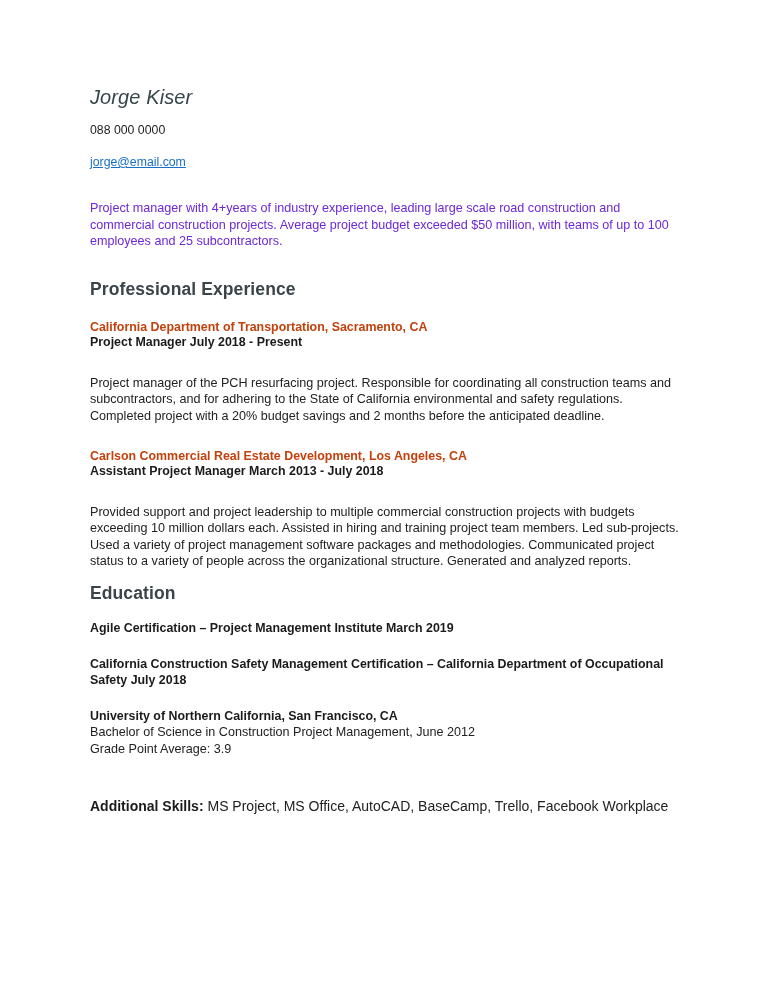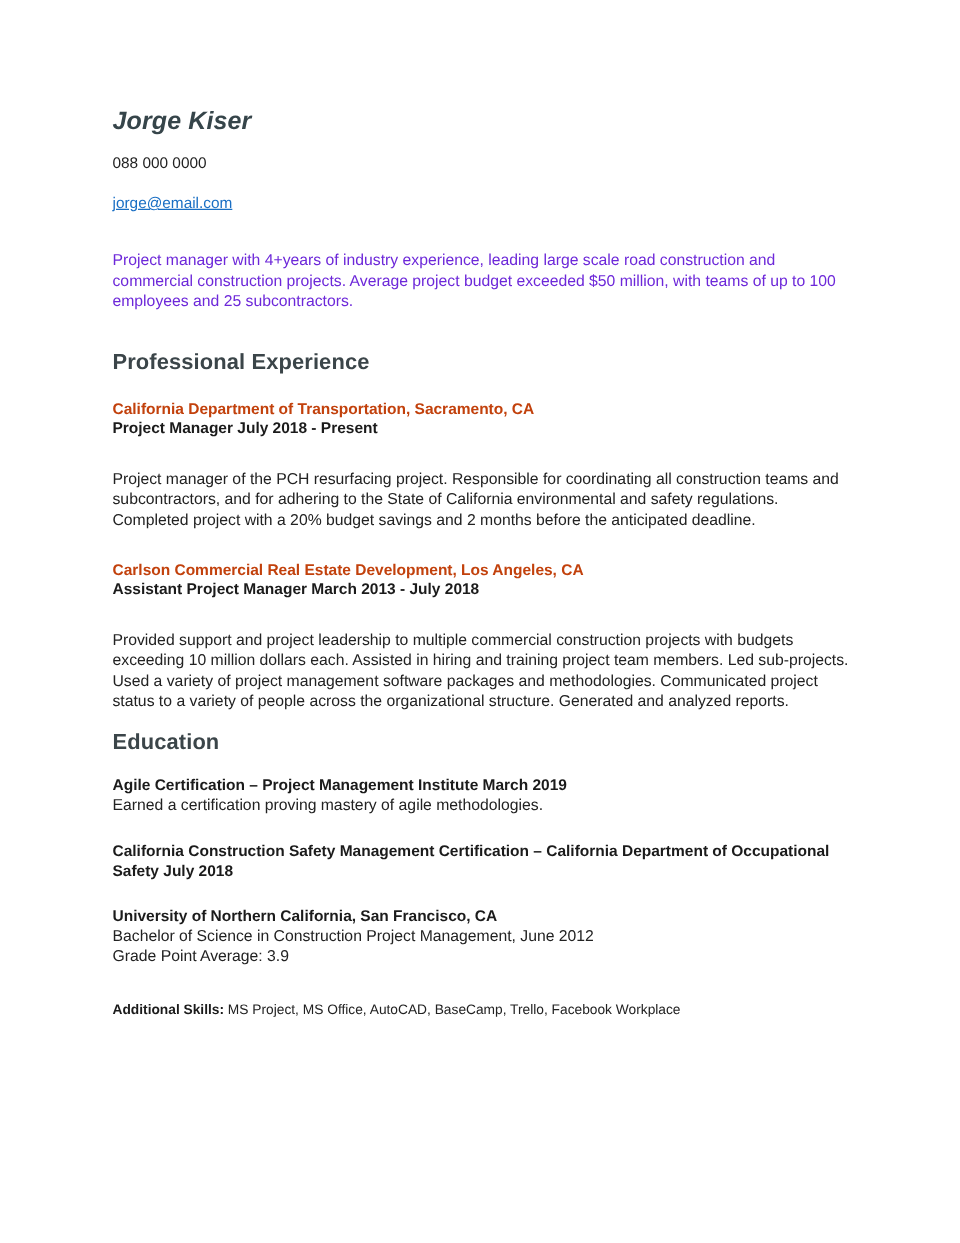--- a/index.html
+++ b/index.html
@@ -25,21 +25,21 @@
     padding: 86px 90px 0 90px;
   }
 
   .content {
     width: 590px;
   }
 
   
   .name {
     font-size: 20px;
-    font-weight: bold;
+    font-weight: normal;
     font-style: italic;
     color: #36454a;
     letter-spacing: 0.1px;
     margin: 0 0 14px 0;
     line-height: 1.1;
   }
 
   .contact-line {
     font-size: 12.3px;
     line-height: 17px;
@@ -115,22 +115,22 @@
 
   .edu-desc {
     font-size: 12.6px;
     line-height: 16.6px;
     color: #222222;
   }
 
   .edu-entry-gap { margin-top: 20px; }
 
   .skills-line {
-    margin-top: 26px;
-    font-size: 11px;
+    margin-top: 41px;
+    font-size: 14px;
     line-height: 16.6px;
     color: #222222;
   }
 
   .skills-label {
     font-weight: bold;
     color: #1b1b1b;
   }
 </style>
 </head>
@@ -158,21 +158,20 @@
     <div class="entry entry-second">
       <div class="entry-title">Carlson Commercial Real Estate Development, Los Angeles, CA</div>
       <div class="entry-role">Assistant Project Manager March 2013 - July 2018</div>
       <p class="entry-desc">Provided support and project leadership to multiple commercial construction projects with budgets exceeding 10 million dollars each. Assisted in hiring and training project team members. Led sub-projects. Used a variety of project management software packages and methodologies. Communicated project status to a variety of people across the organizational structure. Generated and analyzed reports.</p>
     </div>
 
     <h2 class="section-heading section-education">Education</h2>
 
     <div class="edu-entry">
       <div class="edu-title">Agile Certification – Project Management Institute March 2019</div>
-      <div class="edu-desc">Earned a certification proving mastery of agile methodologies.</div>
     </div>
 
     <div class="edu-entry edu-entry-gap">
       <div class="edu-title">California Construction Safety Management Certification – California Department of Occupational Safety July 2018</div>
     </div>
 
     <div class="edu-entry edu-entry-gap">
       <div class="edu-title">University of Northern California, San Francisco, CA</div>
       <div class="edu-desc">Bachelor of Science in Construction Project Management, June 2012</div>
       <div class="edu-desc">Grade Point Average: 3.9</div>

